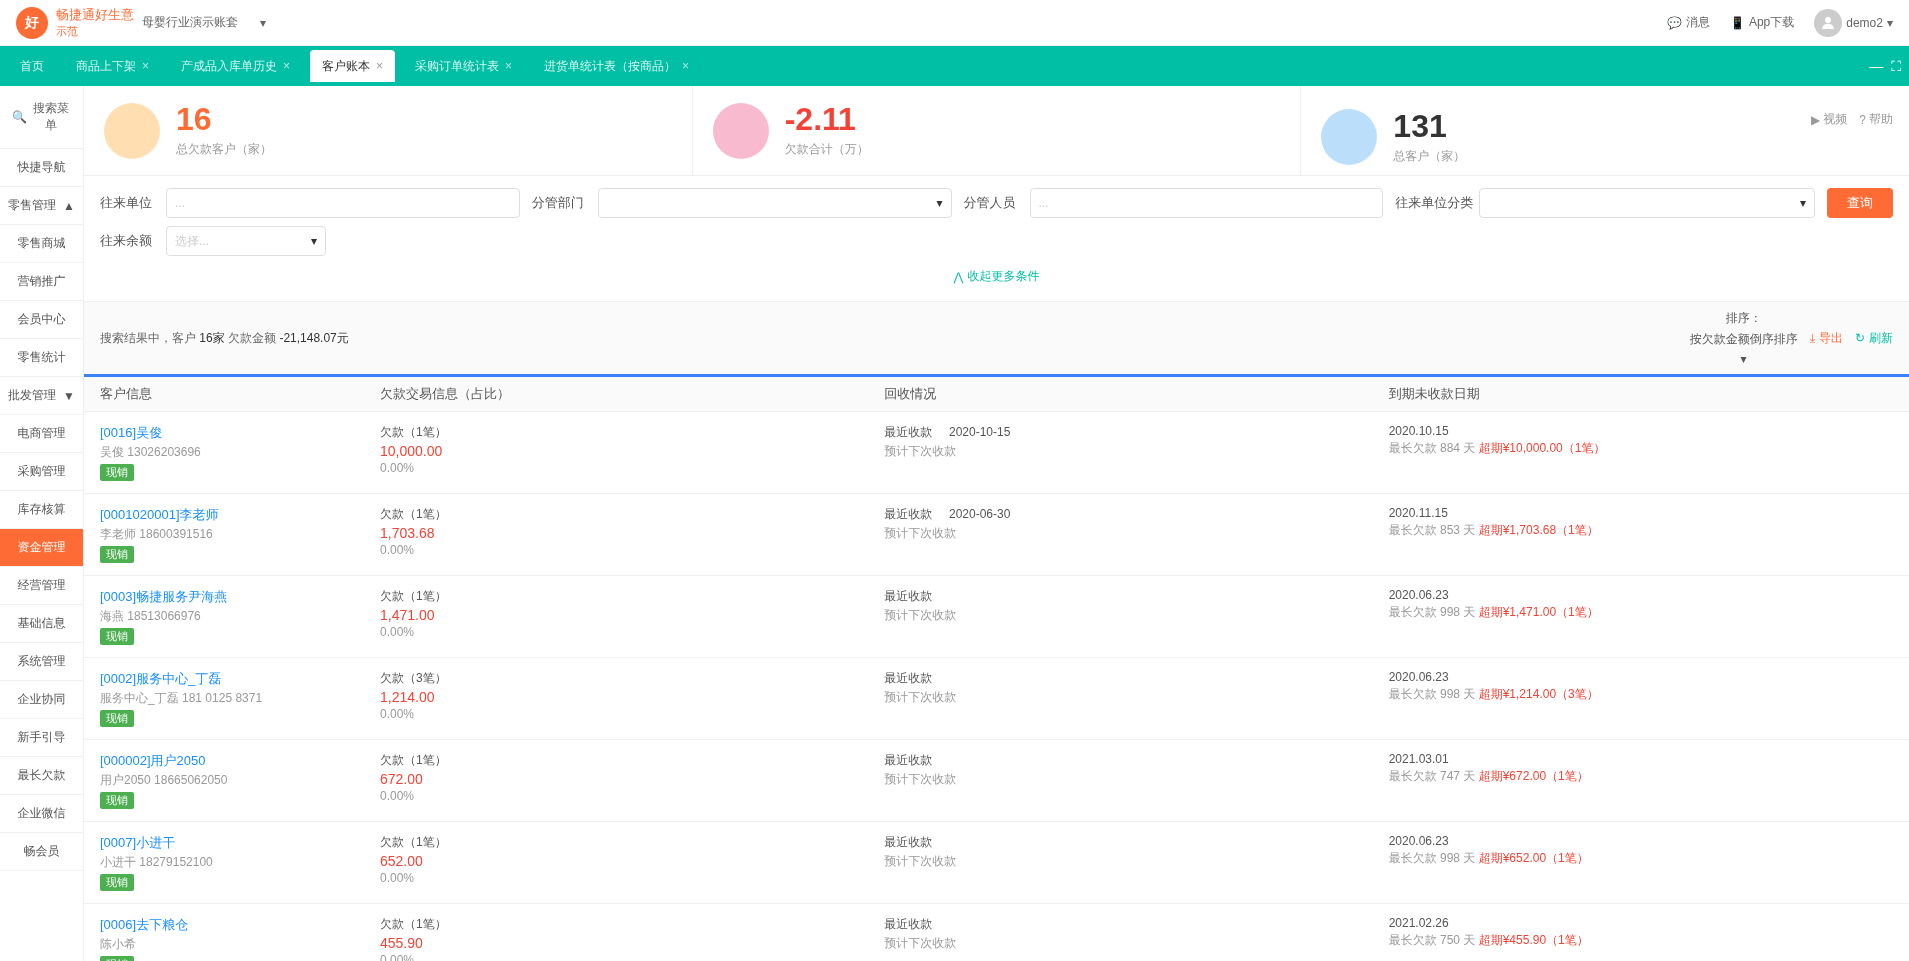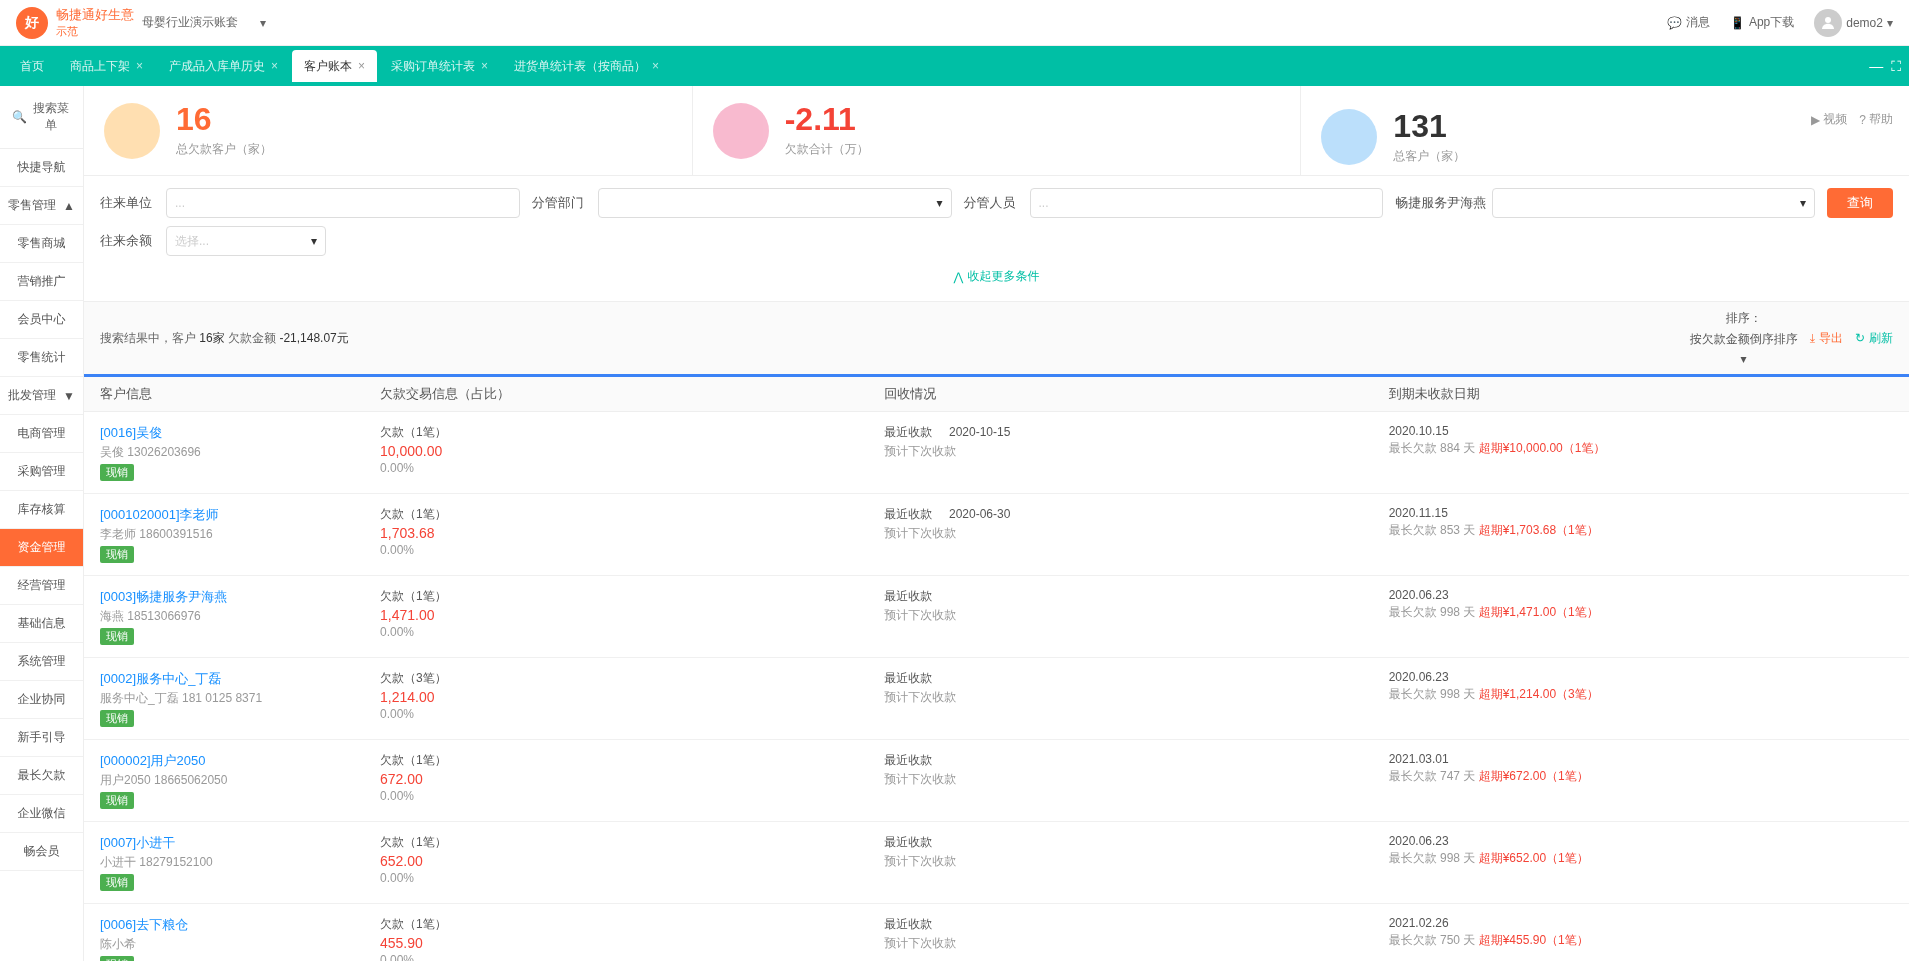--- a/index.html
+++ b/index.html
@@ -69,21 +69,21 @@
       font-size: 12px;
     }
     
     
     .tab-bar {
       height: 40px;
       background: #00bfa5;
       display: flex;
       align-items: center;
       padding: 0 8px;
-      gap: 2px;
+      gap: 8px;
       overflow-x: auto;
     }
     .tab-item {
       height: 32px;
       padding: 0 12px;
       display: flex;
       align-items: center;
       gap: 6px;
       cursor: pointer;
       border-radius: 4px 4px 0 0;
@@ -609,21 +609,21 @@
             <span>▾</span>
           </div>
         </div>
         <div class="filter-item">
           <span class="filter-label">分管人员</span>
           <div class="filter-input">
             <span style="color:#ccc;">...</span>
           </div>
         </div>
         <div class="filter-item">
-          <span class="filter-label">畅捷服务尹海燕</span>
+          <span class="filter-label">往来单位分类</span>
           <div class="filter-dropdown">
             <span></span>
             <span>▾</span>
           </div>
         </div>
         <button class="search-btn">查询</button>
       </div>
       <div class="filter-row">
         <div class="filter-item">
           <span class="filter-label">往来余额</span>

